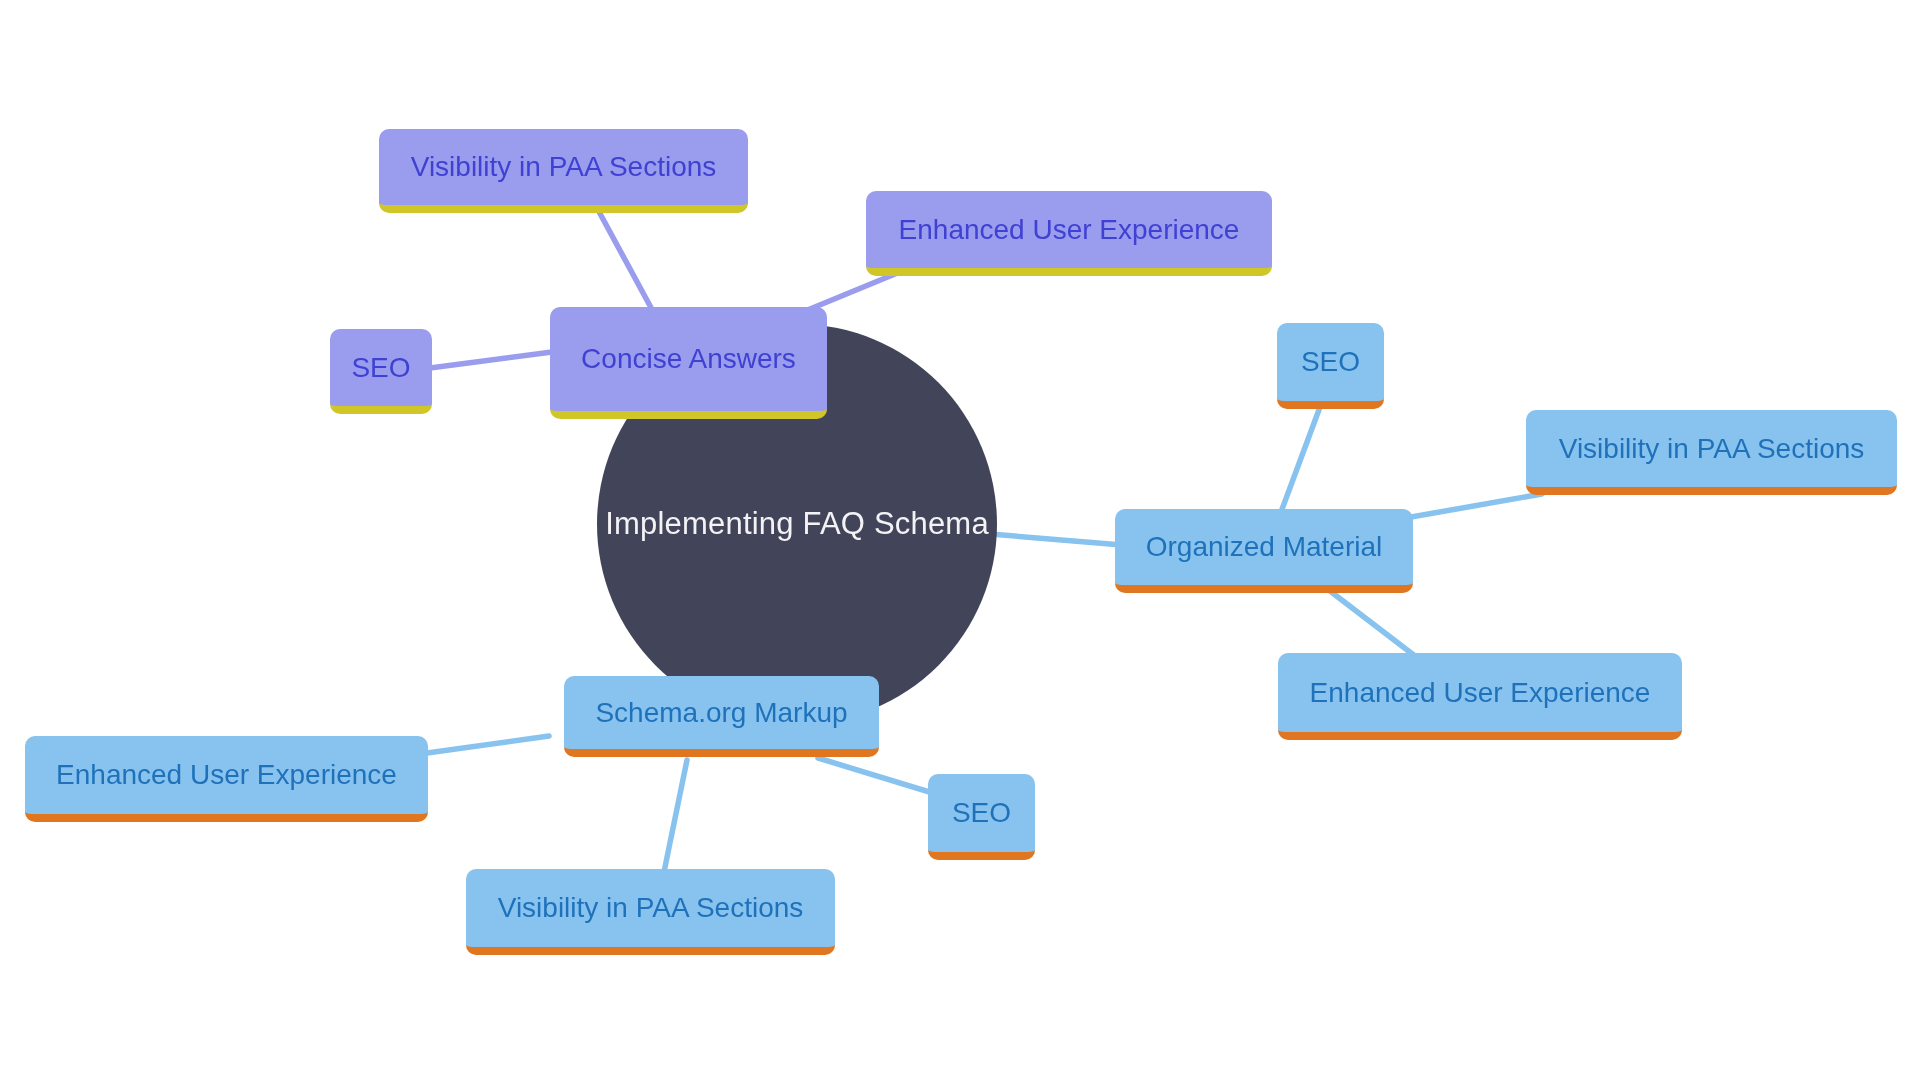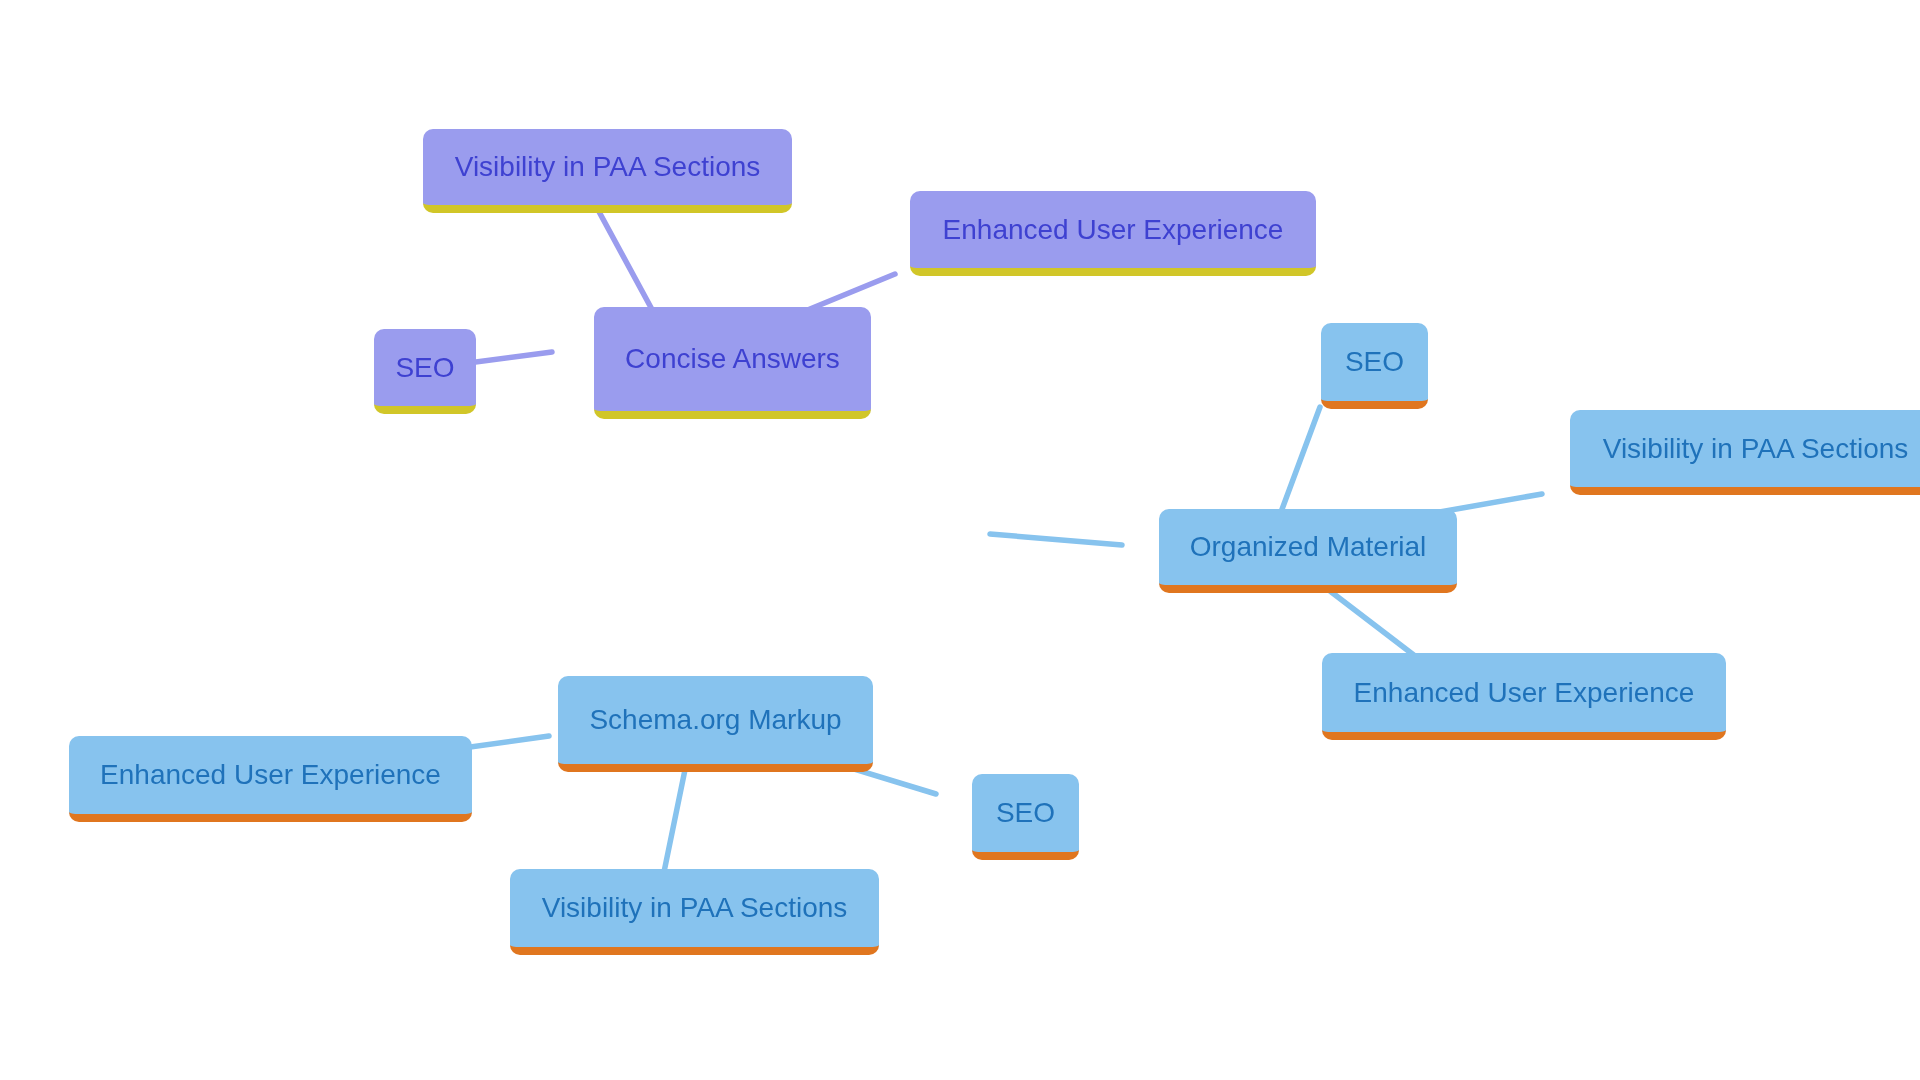--- a/index.html
+++ b/index.html
@@ -8,21 +8,21 @@
   #edges{position:absolute;left:0;top:0;width:100%;height:100%;z-index:1;}
   #center{
     position:absolute;z-index:2;border-radius:50%;
     background:var(--circle-fill,#424459);color:var(--circle-text,#f3f3f6);
     display:flex;align-items:center;justify-content:center;
     font-size:31px;letter-spacing:0.2px;white-space:nowrap;
   }
   .node{
     position:absolute;z-index:3;box-sizing:border-box;
     display:flex;align-items:center;justify-content:center;
-    border-radius:10px;font-size:28px;white-space:nowrap;padding:0 10px;margin-left:44px;
+    border-radius:10px;font-size:28px;white-space:nowrap;padding:0 10px;
   }
   .node.purple{
     background:var(--purple-fill,#9a9cee);
     color:var(--purple-text,#3e41d1);
     border-bottom:8px solid var(--purple-border,#d1c628);
   }
   .node.blue{
     background:var(--blue-fill,#87c3ee);
     color:var(--blue-text,#1f72ba);
     border-bottom:8px solid var(--blue-border,#e0761f);
@@ -37,20 +37,23 @@
       <line x1="810" y1="309" x2="895" y2="274" stroke="#9a9cee" stroke-width="5.5" stroke-linecap="round"></line>
       <line x1="430" y1="368" x2="552" y2="352" stroke="#9a9cee" stroke-width="5.5" stroke-linecap="round"></line>
       <line x1="990" y1="534" x2="1122" y2="545" stroke="#87c3ee" stroke-width="5.5" stroke-linecap="round"></line>
       <line x1="1320" y1="407" x2="1281" y2="512" stroke="#87c3ee" stroke-width="5.5" stroke-linecap="round"></line>
       <line x1="1411" y1="517" x2="1542" y2="494" stroke="#87c3ee" stroke-width="5.5" stroke-linecap="round"></line>
       <line x1="1330" y1="591" x2="1415" y2="656" stroke="#87c3ee" stroke-width="5.5" stroke-linecap="round"></line>
       <line x1="427" y1="753" x2="549" y2="736" stroke="#87c3ee" stroke-width="5.5" stroke-linecap="round"></line>
       <line x1="687" y1="760" x2="664" y2="872" stroke="#87c3ee" stroke-width="5.5" stroke-linecap="round"></line>
       <line x1="818" y1="758" x2="936" y2="794" stroke="#87c3ee" stroke-width="5.5" stroke-linecap="round"></line>
     </svg>
+  <div id="center" style="left: 597px; top: 324px; width: 400px; height: 400px;">
+    <span>Implementing FAQ Schema</span>
+  </div>
   <div id="nodes">
       <div class="node purple" style="left: 379px; top: 129px; width: 369px; height: 84px;">
         <span>Visibility in PAA Sections</span>
       </div>
       <div class="node purple" style="left: 866px; top: 191px; width: 406px; height: 85px;">
         <span>Enhanced User Experience</span>
       </div>
       <div class="node purple" style="left: 550px; top: 307px; width: 277px; height: 112px;">
         <span>Concise Answers</span>
       </div>
@@ -62,21 +65,21 @@
       </div>
       <div class="node blue" style="left: 1526px; top: 410px; width: 371px; height: 85px;">
         <span>Visibility in PAA Sections</span>
       </div>
       <div class="node blue" style="left: 1115px; top: 509px; width: 298px; height: 84px;">
         <span>Organized Material</span>
       </div>
       <div class="node blue" style="left: 1278px; top: 653px; width: 404px; height: 87px;">
         <span>Enhanced User Experience</span>
       </div>
-      <div class="node blue" style="left: 514px; top: 676px; width: 315px; height: 96px;">
+      <div class="node blue" style="left: 564px; top: 676px; width: 315px; height: 81px;">
         <span>Schema.org Markup</span>
       </div>
       <div class="node blue" style="left: 25px; top: 736px; width: 403px; height: 86px;">
         <span>Enhanced User Experience</span>
       </div>
       <div class="node blue" style="left: 928px; top: 774px; width: 107px; height: 86px;">
         <span>SEO</span>
       </div>
       <div class="node blue" style="left: 466px; top: 869px; width: 369px; height: 86px;">
         <span>Visibility in PAA Sections</span>

